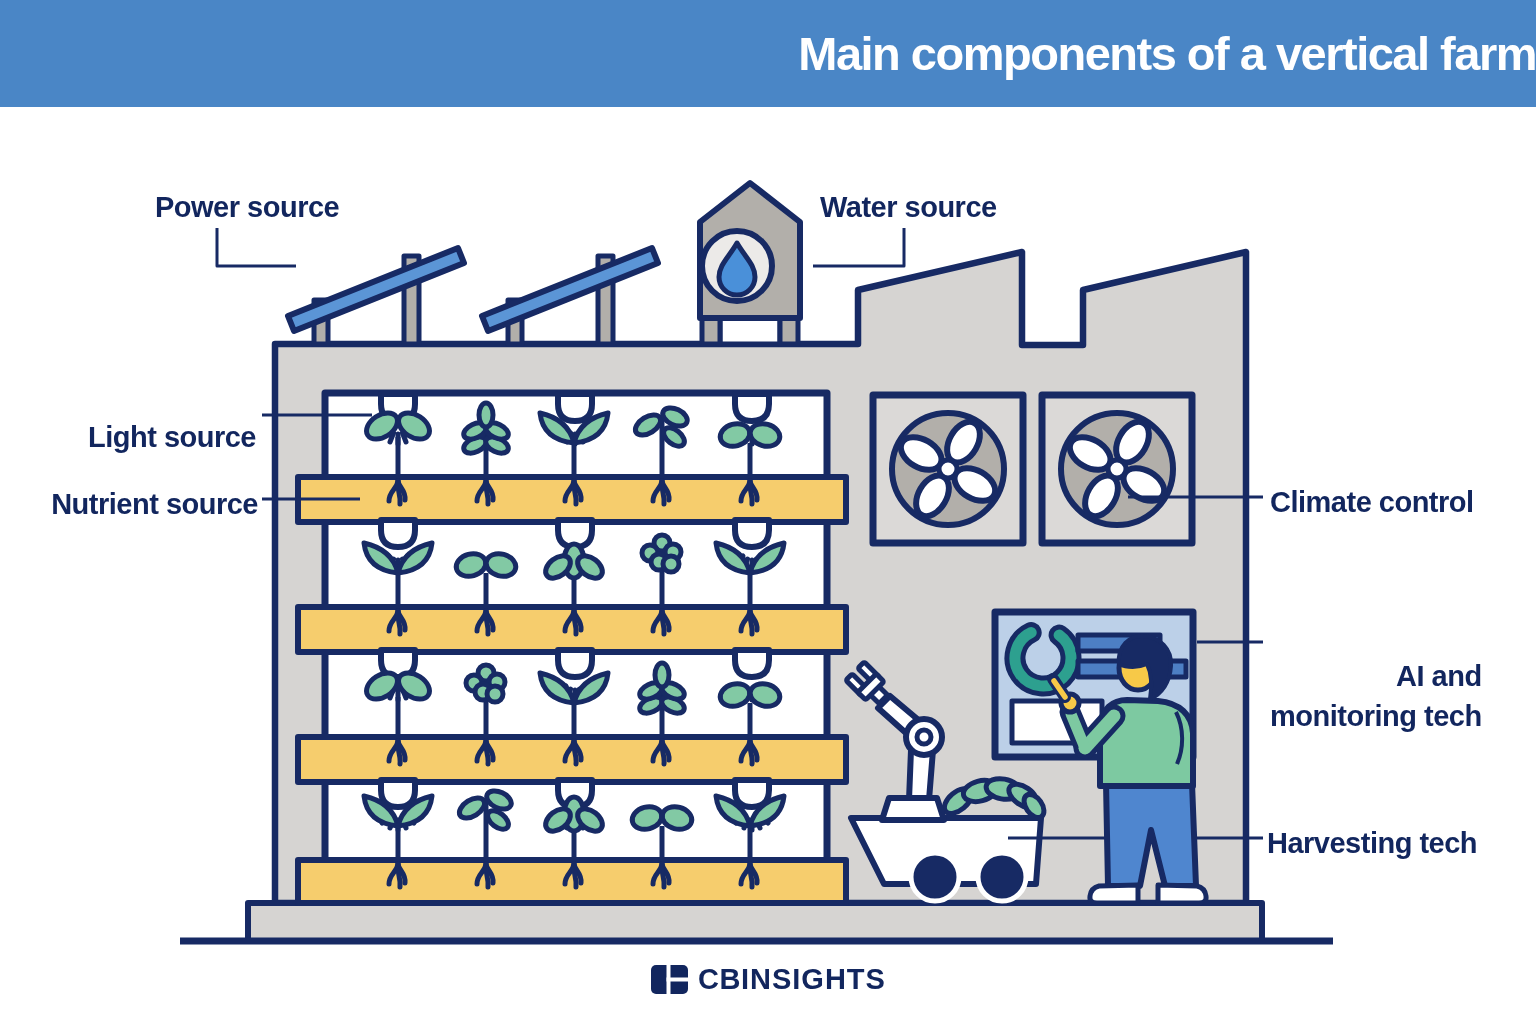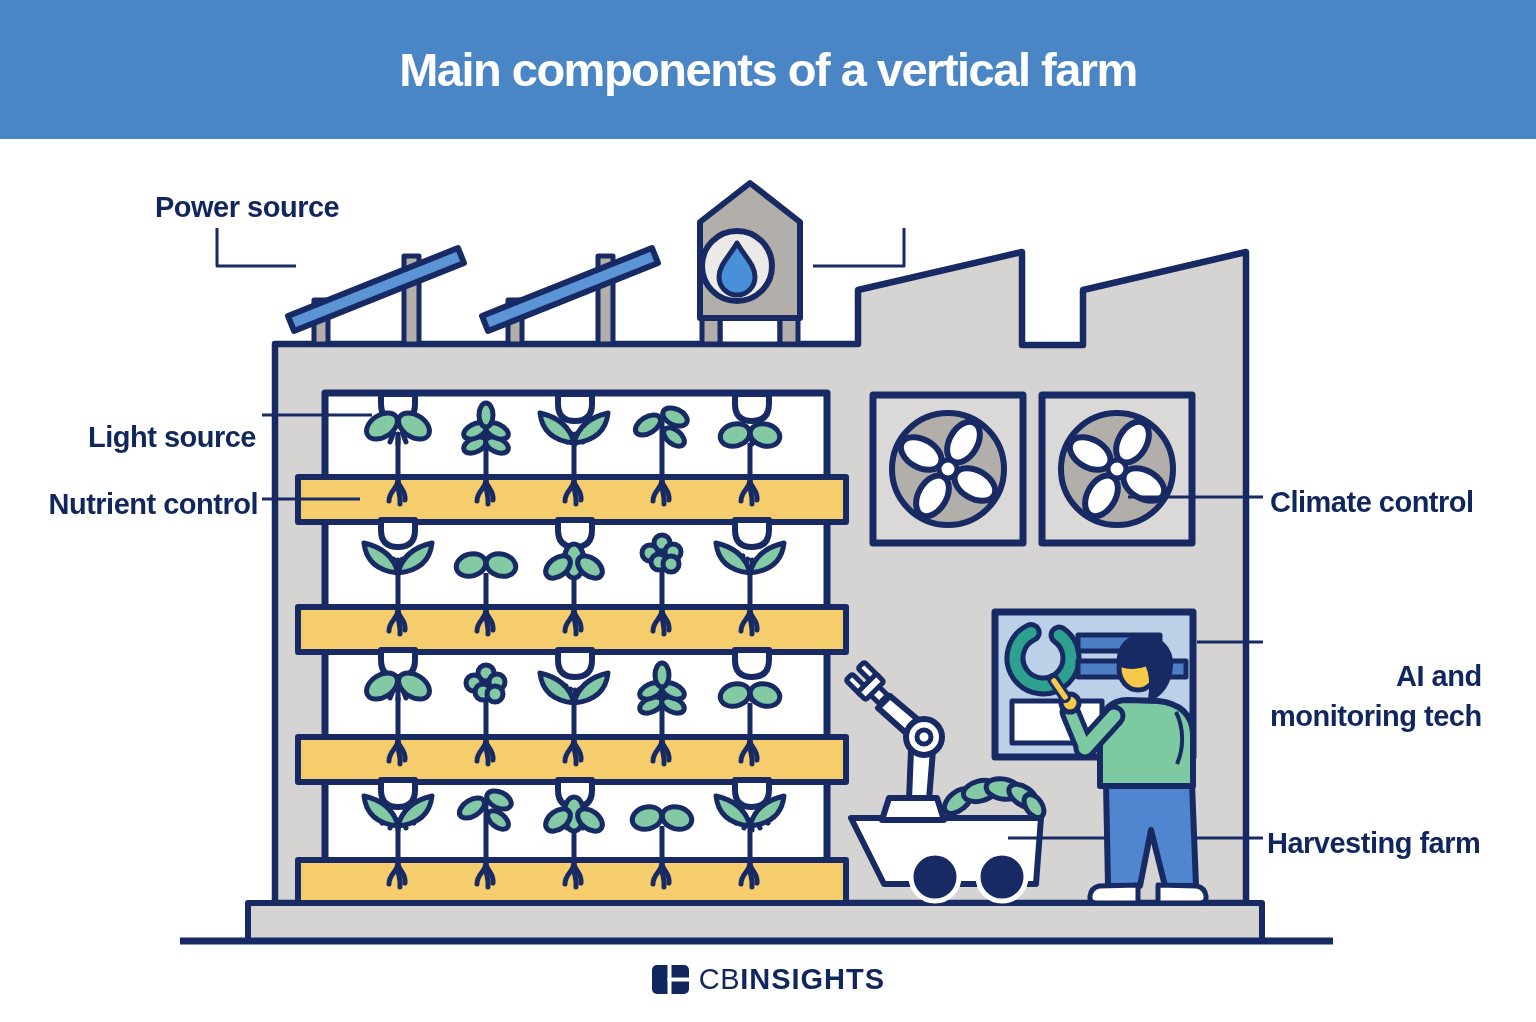--- a/index.html
+++ b/index.html
@@ -6,41 +6,41 @@
     --header-blue:#4a86c6; --navy:#172a64; --text-navy:#12265e;
     --wall-gray:#d6d4d2; --dark-gray:#b2afaa; --panel-blue:#5b95d6;
     --drop-blue:#4a90d9; --tray-yellow:#f6cd6d; --leaf-green:#82c9a4;
     --screen-blue:#bcd0e8; --bar-blue:#4d7fc4; --gauge-teal:#2da08f;
     --skin-yellow:#f7c948; --sweater-green:#7dc9a1; --pants-blue:#4f86cf;
     --white:#ffffff;
   }
   html,body{margin:0;padding:0;}
   body{font-family:"Liberation Sans","DejaVu Sans",sans-serif;background:#fff;}
   .canvas{position:relative;width:1536px;height:1022px;background:#fff;overflow:hidden;}
-  .header{position:absolute;left:0;top:0;width:1536px;height:139px;
-    background:var(--header-blue,#4a86c6);display:flex;align-items:center;justify-content:center;}
+  .header{position:absolute;left:0;top:0;width:1536px;height:107px;
+    background:var(--header-blue,#4a86c6);display:flex;align-items:center;justify-content:flex-end;}
   .title{color:#fff;font-size:47px;font-weight:700;letter-spacing:-1.5px;}
   .art{position:absolute;left:0;top:0;width:1536px;height:1022px;}
   .lbl{position:absolute;color:var(--text-navy,#12265e);font-size:29px;font-weight:700;
     letter-spacing:-0.5px;line-height:1.38;white-space:nowrap;}
   .lbl.r{text-align:right;}
   
   .o{stroke:var(--navy,#172a64);stroke-linejoin:round;}
   .ln{stroke:var(--navy,#172a64);fill:none;stroke-linejoin:round;}
   .fw{fill:var(--white,#fff);} .fwall{fill:var(--wall-gray,#d6d4d2);}
   .fdg{fill:var(--dark-gray,#b2afaa);} .fy{fill:var(--tray-yellow,#f6cd6d);}
   .fg{fill:var(--leaf-green,#82c9a4);} .fp{fill:var(--panel-blue,#5b95d6);}
   .fn{fill:var(--navy,#172a64);} .fscreen{fill:var(--screen-blue,#bcd0e8);}
   .fbar{fill:var(--bar-blue,#4d7fc4);} .fskin{fill:var(--skin-yellow,#f7c948);}
   .fsw{fill:var(--sweater-green,#7dc9a1);} .fpants{fill:var(--pants-blue,#4f86cf);}
   .fdrop{fill:var(--drop-blue,#4a90d9);} .flg{fill:#eceae8;} .fbox{fill:#dbd9d7;}
   .footer{position:absolute;left:0;top:963px;width:1536px;display:flex;align-items:center;
     justify-content:center;gap:8px;}
   .brand{color:var(--text-navy,#12265e);font-size:29px;letter-spacing:0.5px;}
-  .brand .cb{font-weight:400;} .brand .ins{font-weight:700;letter-spacing:1px;}
+  .brand .cb{font-weight:700;} .brand .ins{font-weight:700;letter-spacing:1px;}
 </style>
 </head>
 <body>
 
 <div class="canvas">
 
   <div class="header">
     <div class="title">Main components of a vertical farm</div>
   </div>
 
@@ -296,28 +296,29 @@
         <line x1="1065" y1="697" x2="1054" y2="681" stroke="var(--skin-yellow,#f7c948)" stroke-width="5.5"></line>
       </g>
       <ellipse class="o fskin" stroke-width="5" cx="1138" cy="668" rx="19" ry="22"></ellipse>
       <path class="o fn" stroke-width="4" d="M 1119 664 C 1117 646 1130 635 1143 636 C 1160 637 1172 649 1171 666 C 1170 682 1162 694 1150 699 C 1152 686 1152 674 1147 664 C 1138 668 1127 668 1119 664 Z"></path>
       <path class="o fw" stroke-width="5" d="M 1138 885 L 1138 903 L 1097 903 Q 1089 903 1090 896 Q 1091 888 1099 886 Z"></path>
       <path class="o fw" stroke-width="5" d="M 1158 885 L 1158 903 L 1199 903 Q 1207 903 1206 896 Q 1205 888 1197 886 Z"></path>
     </g>
   </svg>
 
   <div class="lbl" style="left:147px;top:187px;margin-left:8px;">Power source</div>
+  <div class="lbl" style="left:820px;top:187px;">Water source</div>
   <div class="lbl r" style="left:66px;top:417px;width:190px;">Light source</div>
-  <div class="lbl r" style="left:38px;top:484px;width:220px;">Nutrient control</div>
+  <div class="lbl r" style="left:38px;top:484px;width:220px;">Nutrient source</div>
   <div class="lbl" style="left:1270px;top:482px;">Climate control</div>
   <div class="lbl" style="left:1270px;top:656px;text-align:right;">
     <div>AI and</div>
     <div>monitoring tech</div>
   </div>
-  <div class="lbl" style="left:1267px;top:823px;">Harvesting farm</div>
+  <div class="lbl" style="left:1267px;top:823px;">Harvesting tech</div>
 
   <div class="footer">
     <svg width="40" height="31" viewBox="0 0 40 31">
       <rect x="1" y="1" width="37" height="29" rx="5" fill="var(--text-navy,#12265e)"></rect>
       <rect x="16.5" y="1" width="4" height="29" fill="#ffffff"></rect>
       <rect x="16.5" y="13.5" width="22" height="4" fill="#ffffff"></rect>
     </svg>
     <div class="brand"><span class="cb">CB</span><span class="ins">INSIGHTS</span></div>
   </div>
 

